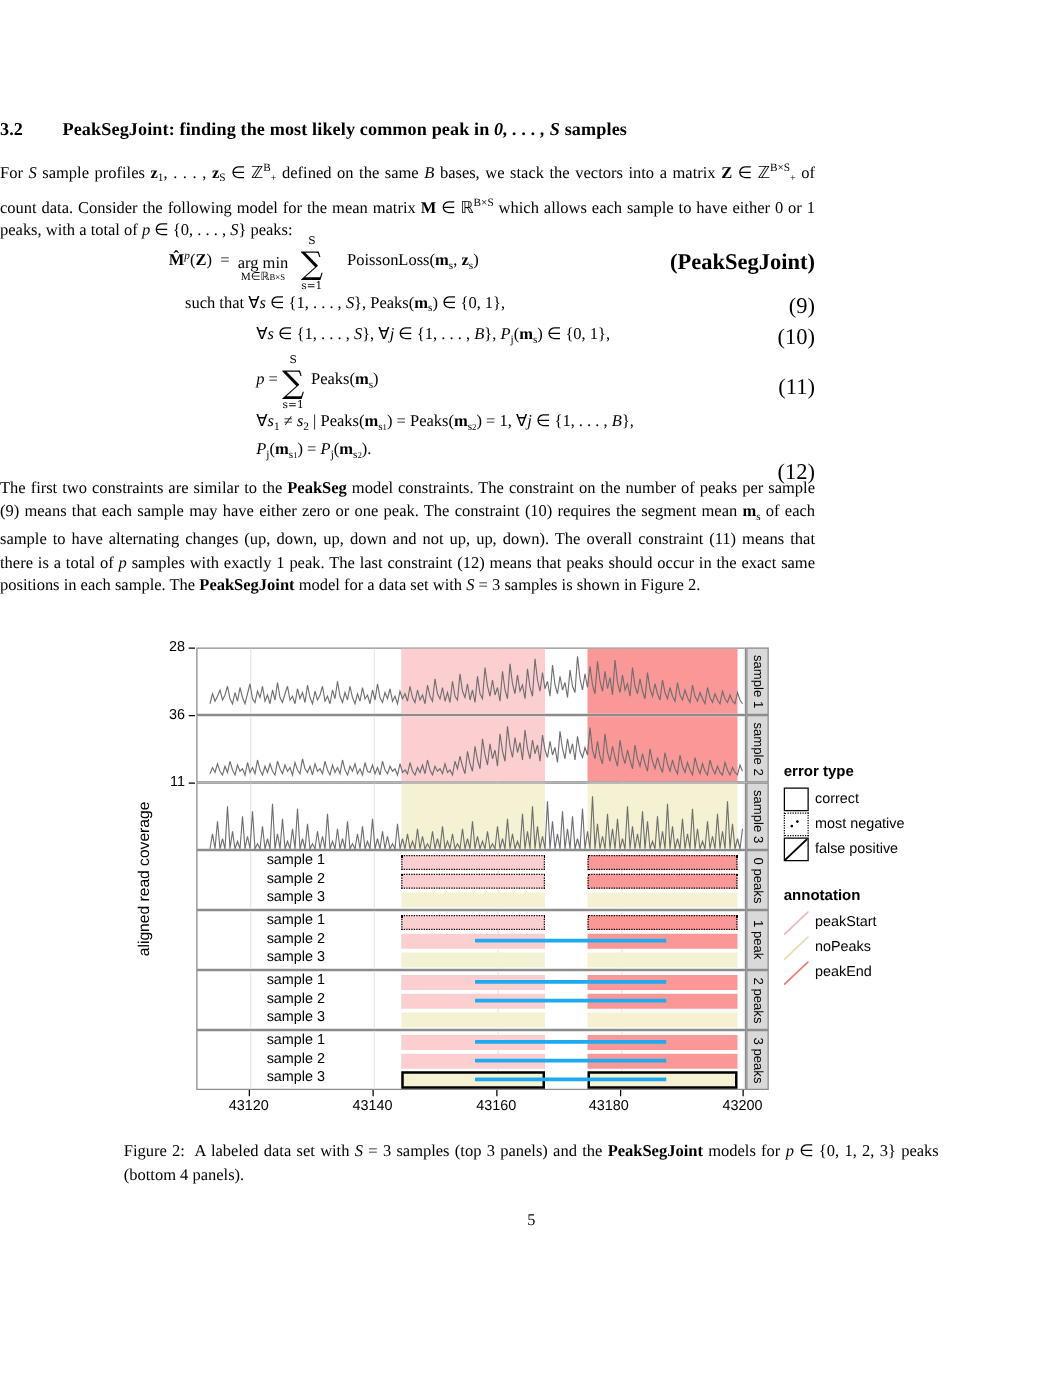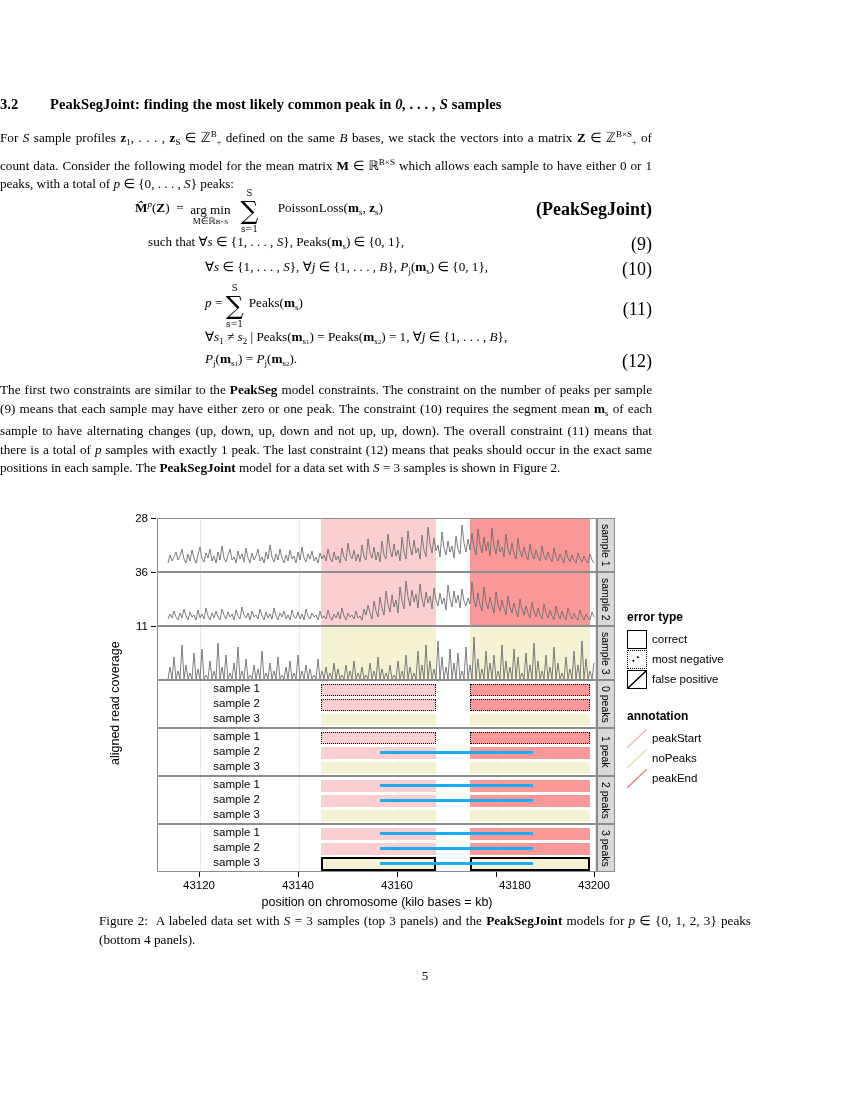--- a/index.html
+++ b/index.html
@@ -197,21 +197,21 @@
     <div class="eqrow" style="height:22px;">
       <span style="position:absolute;left:205px;top:2px;">
         ∀<i>s</i><span class="sub">1</span> ≠ <i>s</i><span class="sub">2</span> | Peaks(<span class="mbf">m</span><span class="sub">s<span style="font-size:7px;">1</span></span>) = Peaks(<span class="mbf">m</span><span class="sub">s<span style="font-size:7px;">2</span></span>) = 1, ∀<i>j</i> ∈ {1, . . . , <i>B</i>},
       </span>
     </div>
 
     <div class="eqrow" style="height:22px;">
       <span style="position:absolute;left:205px;top:2px;">
         <i>P</i><span class="sub">j</span>(<span class="mbf">m</span><span class="sub">s<span style="font-size:7px;">1</span></span>) = <i>P</i><span class="sub">j</span>(<span class="mbf">m</span><span class="sub">s<span style="font-size:7px;">2</span></span>).
       </span>
-      <span class="eqtag" style="top:2px;">(12)</span>
+      <span class="eqtag" style="top:18px;">(12)</span>
     </div>
 
   </div>
 
   <p class="body para2">
     The first two constraints are similar to the <span class="bf">PeakSeg</span> model constraints. The constraint on the number of peaks per sample (9) means that each sample may have either zero or one peak. The constraint (10) requires the segment mean <span class="mbf">m</span><span class="sub">s</span> of each sample to have alternating changes (up, down, up, down and not up, up, down). The overall constraint (11) means that there is a total of <i>p</i> samples with exactly 1 peak. The last constraint (12) means that peaks should occur in the exact same positions in each sample. The <span class="bf">PeakSegJoint</span> model for a data set with <i>S</i> = 3 samples is shown in Figure 2.
   </p>
 
   <div class="figure">
 
@@ -363,24 +363,23 @@
 
     <div class="xtick" style="left:99px;top:364px;"></div>
     <div class="xtick" style="left:198px;top:364px;"></div>
     <div class="xtick" style="left:297px;top:364px;"></div>
     <div class="xtick" style="left:396px;top:364px;"></div>
     <div class="xtick" style="left:494px;top:364px;"></div>
 
     <div class="xlabel" style="left:69px;top:371px;width:60px;">43120</div>
     <div class="xlabel" style="left:168px;top:371px;width:60px;">43140</div>
     <div class="xlabel" style="left:267px;top:371px;width:60px;">43160</div>
-    <div class="xlabel" style="left:385px;top:371px;width:60px;">43180</div>
+    <div class="xlabel" style="left:357px;top:371px;width:60px;">43180</div>
     <div class="xlabel" style="left:464px;top:371px;width:60px;">43200</div>
 
-    <div class="xtitle" style="left:57px;top:387px;width:440px;">position on chromosome (kilo bases = kb)</div>
 
     <div class="legend">
 
       <div class="legtitle">error type</div>
 
       <div class="legrow">
         <div class="legkey kcorrect"></div>
         <div class="legtext">correct</div>
       </div>
 

